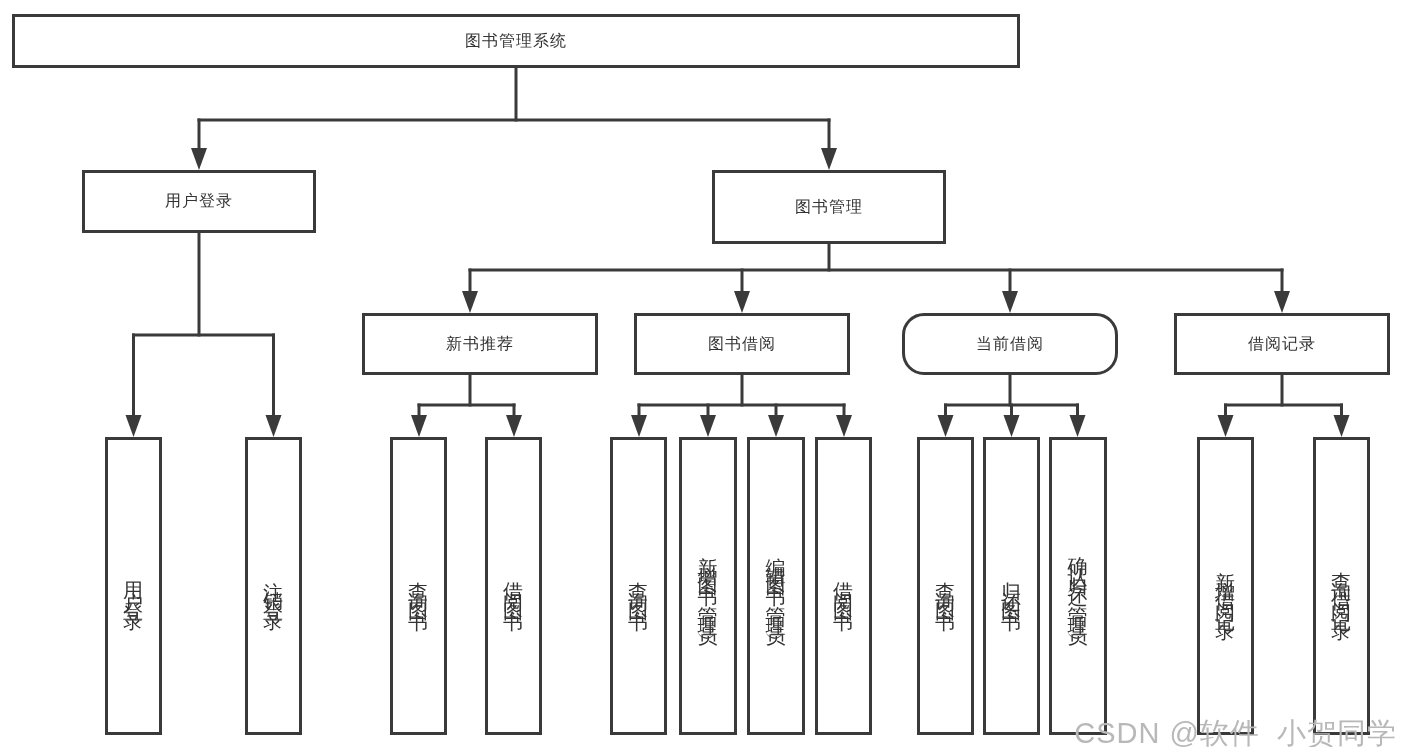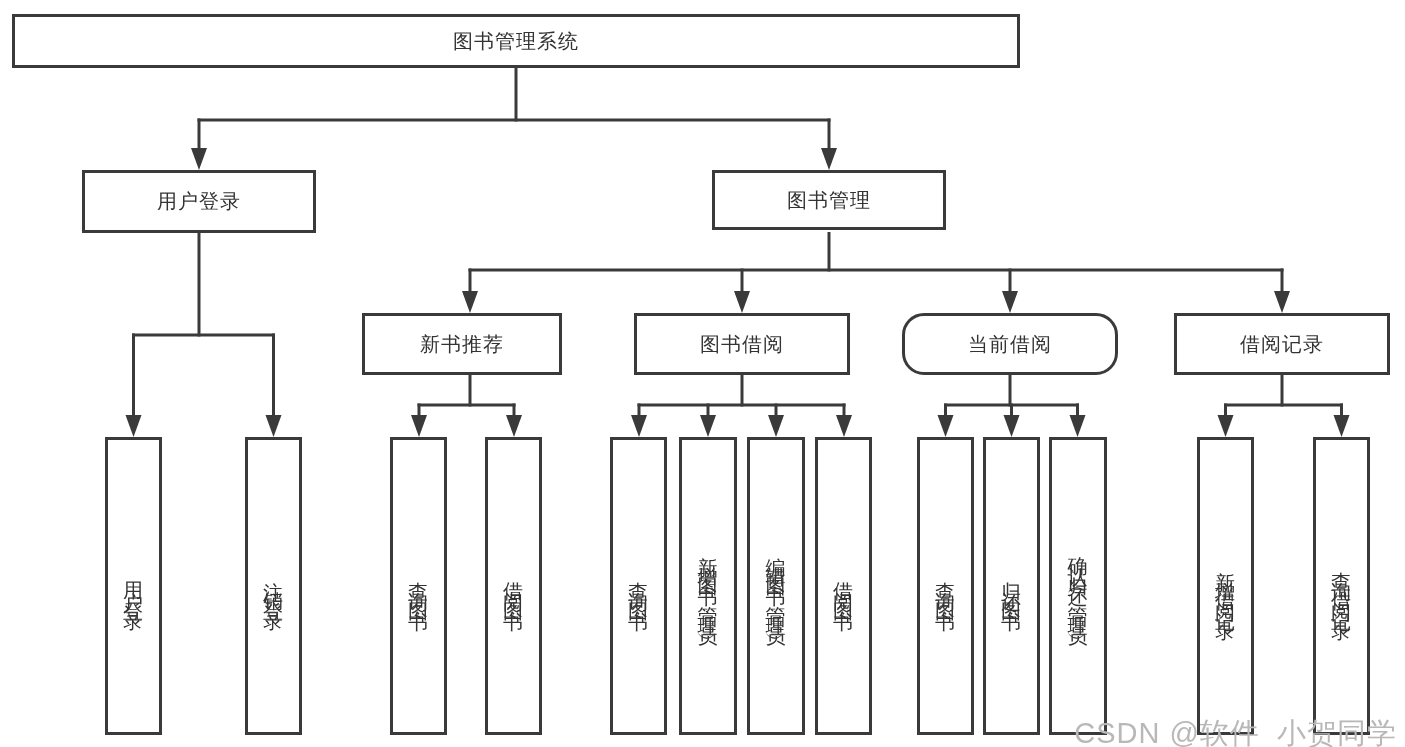--- a/index.html
+++ b/index.html
@@ -24,21 +24,21 @@
   .node{
     position:absolute;
     background:var(--box-fill);
     border:3px solid var(--box-border);
     box-sizing:border-box;
     display:flex;align-items:center;justify-content:center;
     color:var(--text);
     z-index:2;
   }
   .h-label{
-    font-size:20px;
+    font-size:16px;
     letter-spacing:1px;
     white-space:nowrap;
     color:var(--text);
   }
   .v-label{
     writing-mode:vertical-rl;
     text-orientation:upright;
     font-size:20px;
     line-height:1;
     letter-spacing:10px;
@@ -136,25 +136,25 @@
     </g>
   </svg>
 
   <div class="node" style="left:12px;top:14px;width:1008px;height:54px;">
     <span class="h-label">图书管理系统</span>
   </div>
 
   <div class="node" style="left:82px;top:170px;width:234px;height:63px;">
     <span class="h-label">用户登录</span>
   </div>
-  <div class="node" style="left:712px;top:170px;width:234px;height:60px;">
+  <div class="node" style="left:712px;top:170px;width:234px;height:74px;">
     <span class="h-label">图书管理</span>
   </div>
 
-  <div class="node" style="left:362px;top:313px;width:200px;height:62px;font-family:Liberation Serif, serif;">
+  <div class="node" style="left:362px;top:313px;width:236px;height:62px;font-family:Liberation Serif, serif;">
     <span class="h-label">新书推荐</span>
   </div>
   <div class="node" style="left:634px;top:313px;width:216px;height:62px;">
     <span class="h-label">图书借阅</span>
   </div>
   <div class="node" style="left:902px;top:313px;width:216px;height:62px;border-radius:22px;">
     <span class="h-label">当前借阅</span>
   </div>
   <div class="node" style="left:1174px;top:313px;width:216px;height:62px;">
     <span class="h-label">借阅记录</span>

